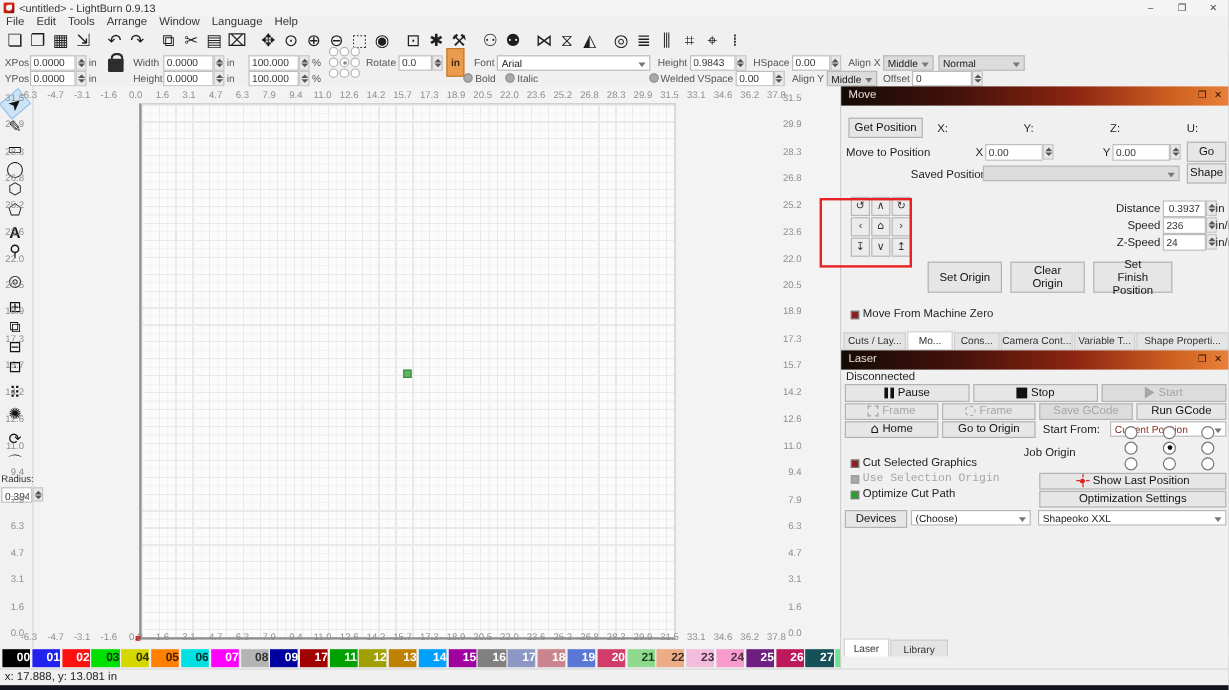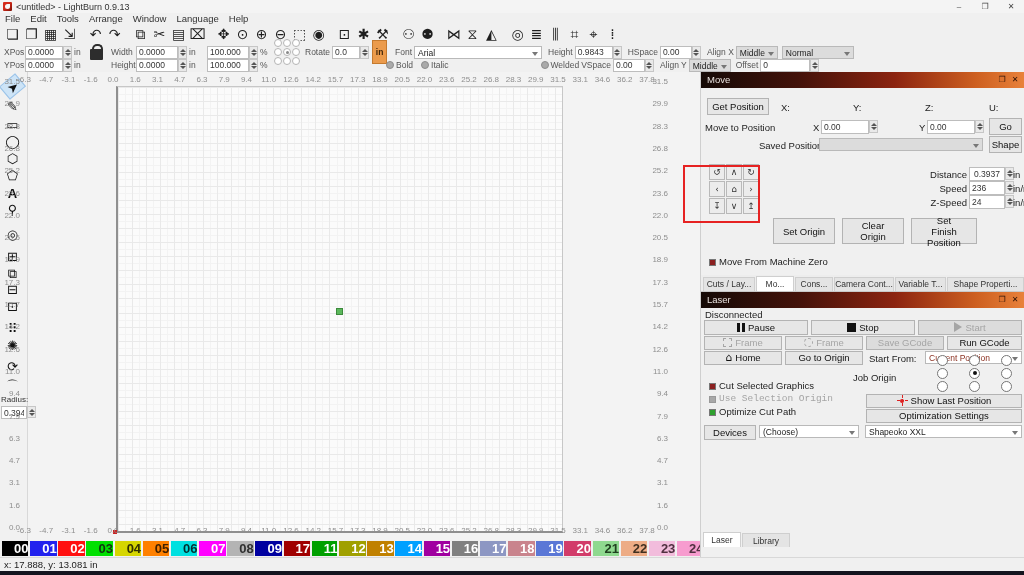--- a/index.html
+++ b/index.html
@@ -56,21 +56,21 @@
           repeating-linear-gradient(to right,#e9e9e9 0 1px,transparent 1px 14.1px),
           repeating-linear-gradient(to bottom,#e9e9e9 0 1px,transparent 1px 14.1px),
           repeating-linear-gradient(to right,#f3f3f3 0 1px,transparent 1px 7.05px),
           repeating-linear-gradient(to bottom,#f3f3f3 0 1px,transparent 1px 7.05px);}
   .rul{position:absolute;font-size:8px;color:#8e8e8e;white-space:nowrap;}
   .marker-green{position:absolute;left:336px;top:236px;width:5px;height:5px;background:#5cb85c;border:1px solid #3c8a3c;}
   .marker-origin{position:absolute;left:113px;top:458px;width:4px;height:4px;background:#cc2222;}
   .annot{position:absolute;left:683px;top:165px;width:73px;height:54px;border:2px solid #e62222;z-index:60;}
   
   .palette{height:17px;display:flex;align-items:center;padding-left:2px;gap:1.7px;background:#f0f0f0;}
-  .swatch{width:16px;height:15px;font-size:13px;font-weight:bold;text-align:center;line-height:15px;padding-left:12px;}
+  .swatch{width:16px;height:15px;font-size:10px;font-weight:bold;text-align:center;line-height:15px;padding-left:12px;}
   
   .dock{width:324px;display:flex;flex-direction:column;border-left:1px solid #cfcfcf;background:#f0f0f0;box-sizing:border-box;}
   .panel{position:relative;}
   .ptitle{position:absolute;left:0;top:0;right:0;height:16px;
     background:linear-gradient(90deg,#150a06 0%,#43120a 30%,#8c2410 60%,#cd5f20 85%,#e8813a 100%);
     color:#e8e2de;font-size:9.5px;line-height:16px;padding-left:6px;box-sizing:border-box;}
   .pbtn{position:absolute;top:2px;width:12px;height:12px;color:#2a1005;font-size:8px;line-height:12px;text-align:center;}
   .btn{position:absolute;background:#e6e6e6;border:1px solid #b3b3b3;font-size:9.5px;color:#111;
        display:flex;align-items:center;justify-content:center;box-sizing:border-box;text-align:center;gap:3px;}
   .btn.dis{color:#a5a5a5;}
@@ -420,21 +420,21 @@
           <div class="swatch" style="background: rgb(128, 128, 128); color: rgb(255, 255, 255);">16</div>
           <div class="swatch" style="background: rgb(141, 151, 195); color: rgb(255, 255, 255);">17</div>
           <div class="swatch" style="background: rgb(201, 132, 141); color: rgb(255, 255, 255);">18</div>
           <div class="swatch" style="background: rgb(90, 119, 214); color: rgb(255, 255, 255);">19</div>
           <div class="swatch" style="background: rgb(210, 60, 106); color: rgb(255, 255, 255);">20</div>
           <div class="swatch" style="background: rgb(143, 217, 143); color: rgb(32, 64, 32);">21</div>
           <div class="swatch" style="background: rgb(237, 172, 133); color: rgb(64, 48, 32);">22</div>
           <div class="swatch" style="background: rgb(242, 188, 220); color: rgb(80, 48, 64);">23</div>
           <div class="swatch" style="background: rgb(247, 156, 207); color: rgb(80, 48, 64);">24</div>
           <div class="swatch" style="background: rgb(110, 29, 128); color: rgb(255, 255, 255);">25</div>
-          <div class="swatch" style="background: #d946ef; color: rgb(255, 255, 255);">26</div>
+          <div class="swatch" style="background: #be185d; color: rgb(255, 255, 255);">26</div>
           <div class="swatch" style="background: rgb(22, 80, 88); color: rgb(255, 255, 255);">27</div>
           <div class="swatch" style="background: rgb(108, 227, 145); color: rgb(16, 64, 32);">28</div>
           <div class="swatch" style="background: #0ea5e9; color: rgb(80, 64, 16);">29</div>
         </div>
     </div>
 
     <div class="dock">
 
       <div class="panel" style="height:203px">
         <div class="ptitle">Move</div>

